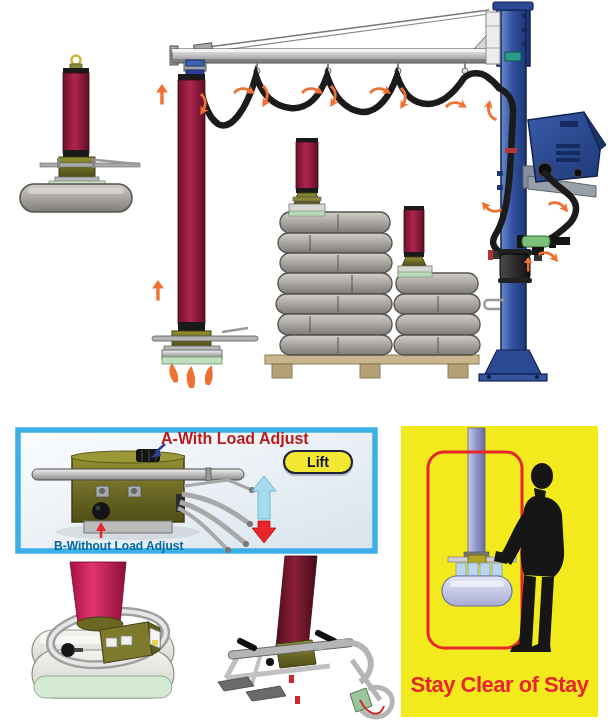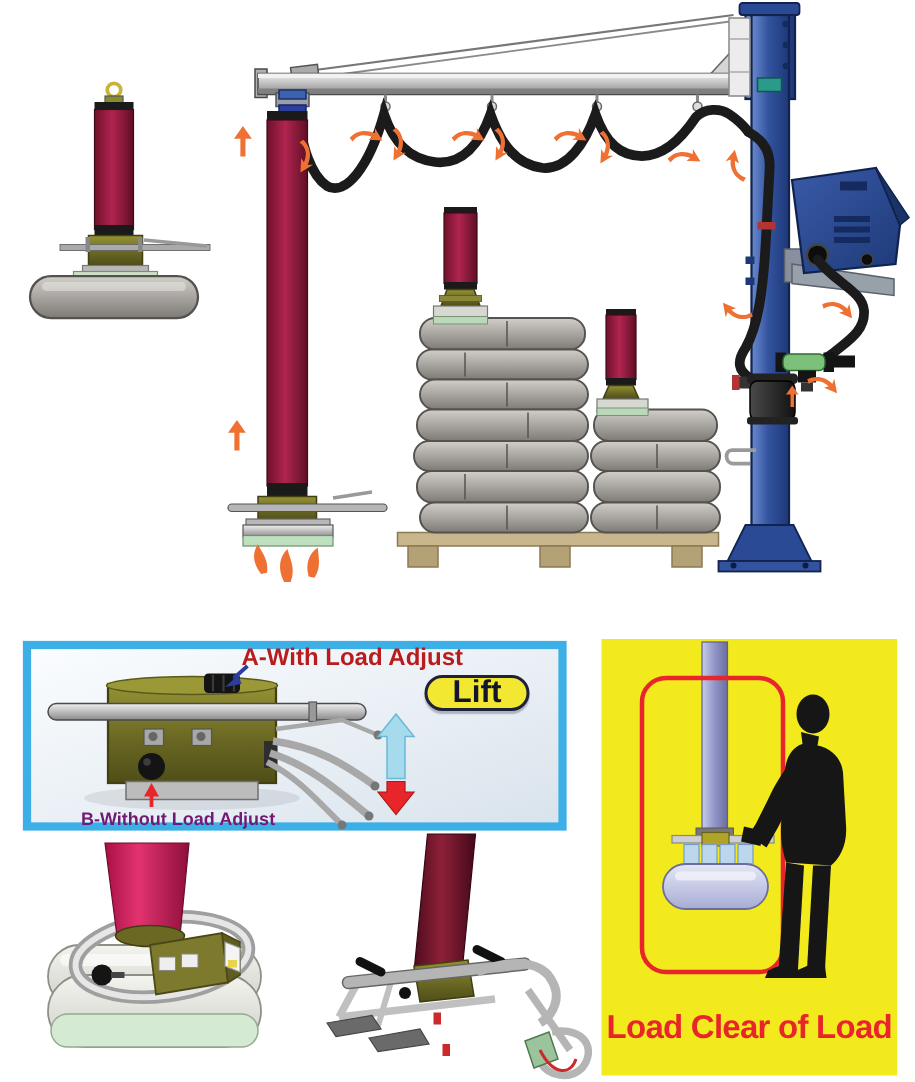--- a/index.html
+++ b/index.html
@@ -3,25 +3,25 @@
 <meta charset="utf-8">
 <style>
   html,body{margin:0;padding:0;background:#ffffff;}
   .stage{
     position:relative;width:610px;height:721px;background:#ffffff;
     font-family:"Liberation Sans", sans-serif;overflow:hidden;
   }
   .stage svg{position:absolute;left:0;top:0;}
   .overlay{position:absolute;white-space:nowrap;}
   .label-a{left:161px;top:430px;font-weight:bold;font-size:16px;color:#b91c1c;}
-  .label-b{left:54px;top:539px;font-weight:bold;font-size:12px;color:#701a75;}
+  .label-b{left:54px;top:539px;font-weight:bold;font-size:12px;color:#0369a1;}
   .pill{
     position:absolute;background:#f2e832;border:2.5px solid #20203a;border-radius:14px;
     display:flex;align-items:center;justify-content:center;
-    font-weight:bold;font-size:21px;color:#14142a;
+    font-weight:bold;font-size:14px;color:#14142a;
     box-shadow:0 2px 1px rgba(100,110,125,0.45);
   }
   .pill-lift{left:283px;top:450px;width:66px;height:20px;}
   .pill-lower{left:281px;top:481px;width:72px;height:20px;}
   .pill-release{left:277px;top:511px;width:80px;height:20px;}
   .warning-caption{
     left:401px;top:672px;width:197px;text-align:center;
     font-weight:bold;font-size:22px;color:#e8252a;letter-spacing:-0.5px;
   }
 </style>
@@ -403,15 +403,15 @@
       <polygon points="538,644 550,644 551,652 529,652 531,647"></polygon>
       <path d="M531,504 C524,511 517,522 512,533 L504,549 L499,557 L511,565 L519,551 C523,543 527,534 530,527 Z"></path>
       <path d="M496,551 l13,3 l-2,10 l-13,-3 z"></path>
     </g>
   </g>
 </svg>
 
 <div class="overlay label-a">A-With Load Adjust</div>
 <div class="overlay label-b">B-Without Load Adjust</div>
 <div class="pill pill-lift">Lift</div>
-<div class="overlay warning-caption">Load Clear of Load</div>
+<div class="overlay warning-caption">Stay Clear of Stay</div>
 
 </div>
 
 </body></html>

